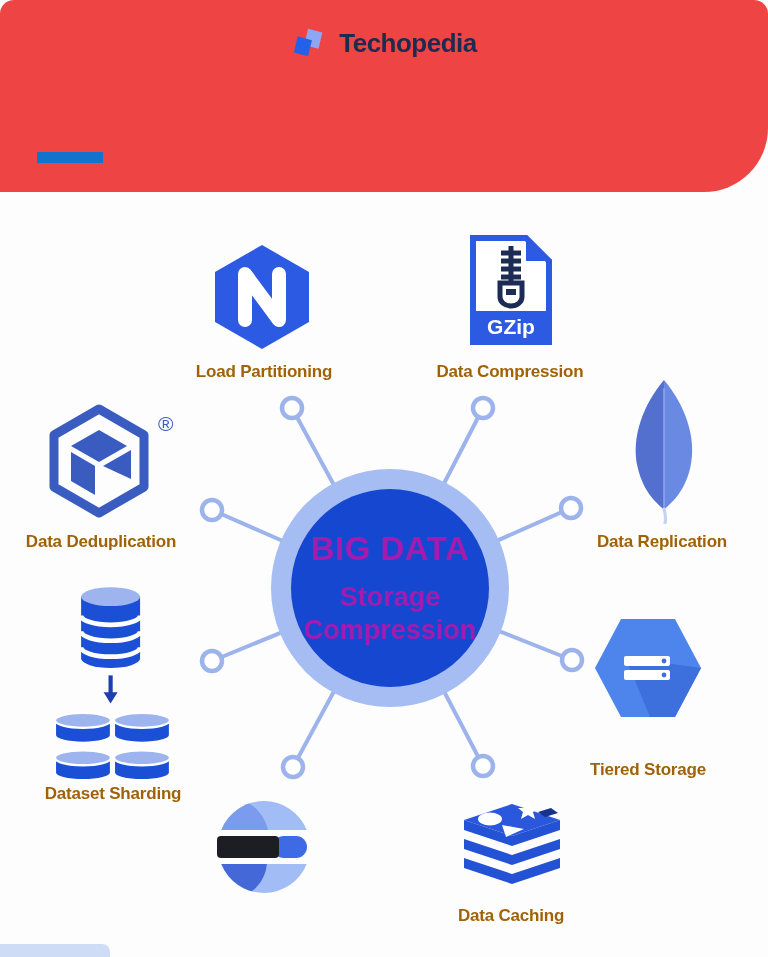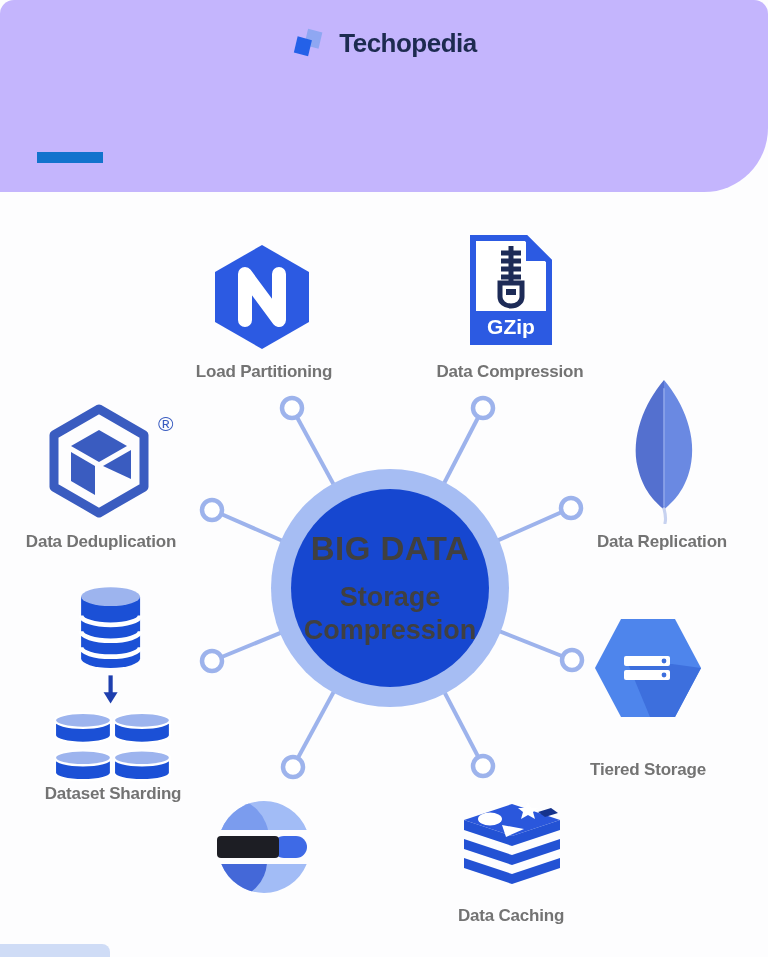--- a/index.html
+++ b/index.html
@@ -1,34 +1,34 @@
 <!DOCTYPE html>
 <html><head>
 <meta charset="utf-8">
 <style>
   html,body{margin:0;padding:0;background:#ffffff;}
   .page{position:relative;width:768px;height:957px;background:#fdfdfe;overflow:hidden;
         font-family:"Liberation Sans","DejaVu Sans",sans-serif;}
   
-  .header{position:absolute;left:0;top:0;width:768px;height:192px;background:#c4b5fd;
+  .header{position:absolute;left:0;top:0;width:768px;height:192px;background:#ef4444;
           border-radius:14px 14px 64px 0;}
   .brand{position:absolute;left:0;top:24px;width:768px;display:flex;align-items:center;justify-content:center;gap:10px;}
   .brand-name{font-size:26px;font-weight:bold;color:#1d2b50;letter-spacing:-0.5px;}
   .title{position:absolute;left:36px;top:98px;width:700px;font-size:46px;font-weight:bold;
          color:#0d0d0d;letter-spacing:-1px;white-space:nowrap;}
   .accent-bar{position:absolute;left:37px;top:152px;width:66px;height:11px;background:#1273cd;}
   
   .diagram-svg{position:absolute;left:0;top:0;}
   .hub-text{position:absolute;left:270px;top:469px;width:240px;height:238px;display:flex;
-            flex-direction:column;align-items:center;justify-content:center;color:#404040;text-align:center;}
+            flex-direction:column;align-items:center;justify-content:center;color:#a21caf;text-align:center;}
   .hub-line1{font-size:33px;font-weight:800;letter-spacing:0.5px;margin-bottom:13px;}
   .hub-line2,.hub-line3{font-size:27px;font-weight:bold;line-height:1.22;}
   .icon{position:absolute;}
   .label{position:absolute;width:220px;text-align:center;font-size:17px;font-weight:bold;
-         color:#737373;letter-spacing:-0.2px;}
+         color:#a16207;letter-spacing:-0.2px;}
   .footer-accent{position:absolute;left:0;top:944px;width:110px;height:13px;background:#cfdcf6;
                  border-radius:0 8px 0 0;}
 </style>
 </head>
 <body>
 
 <div class="page">
 
   <div class="header">
     <div class="brand">

